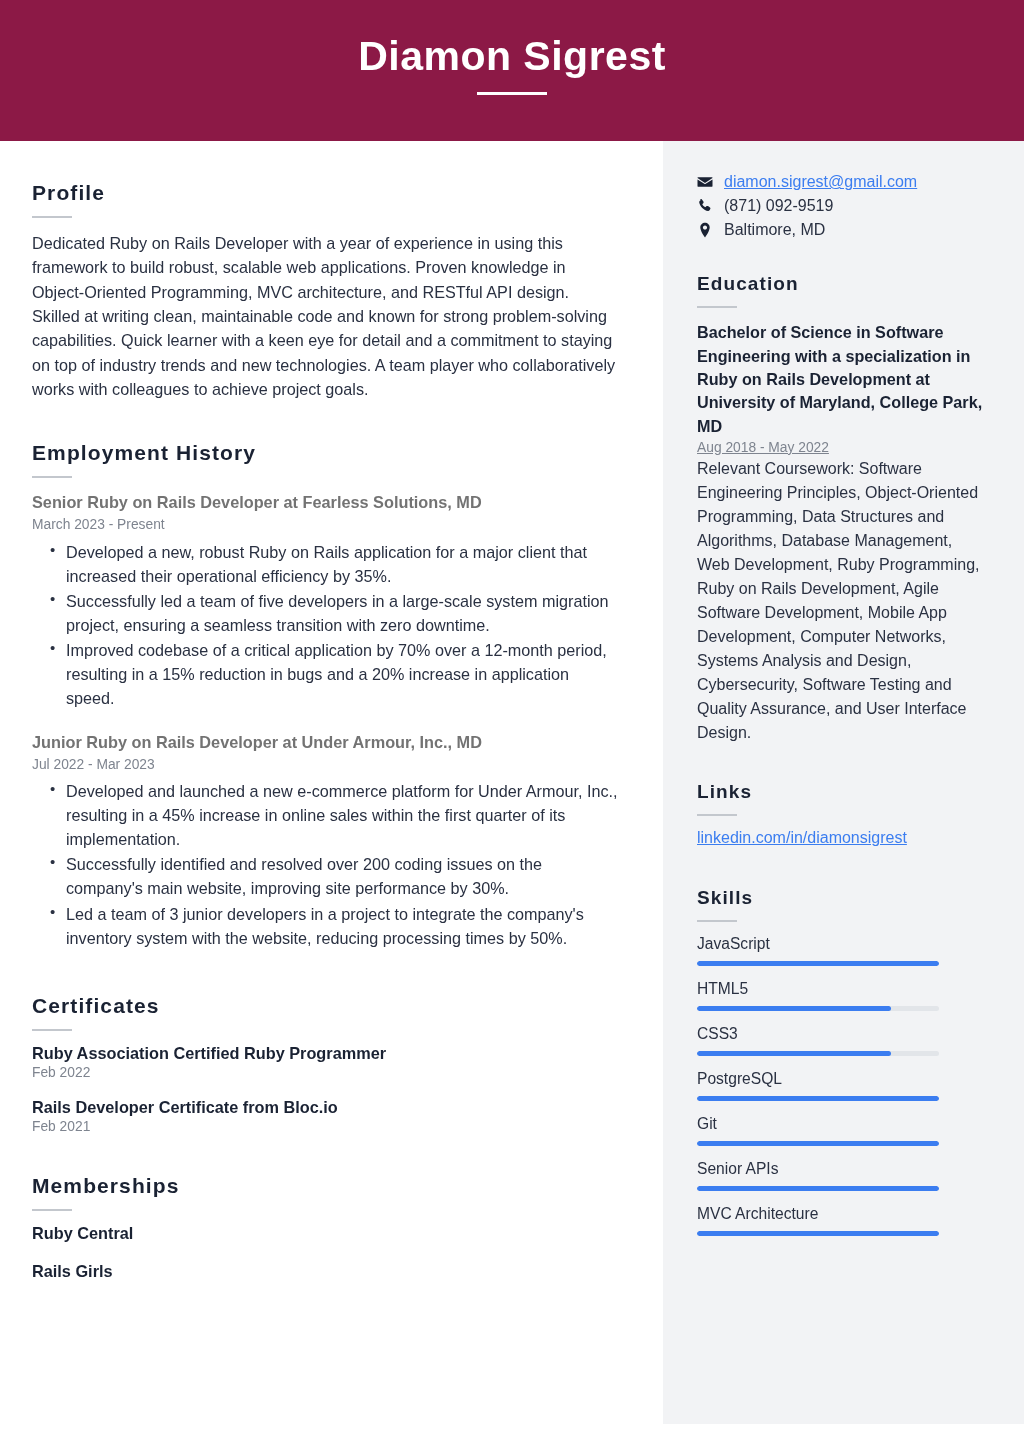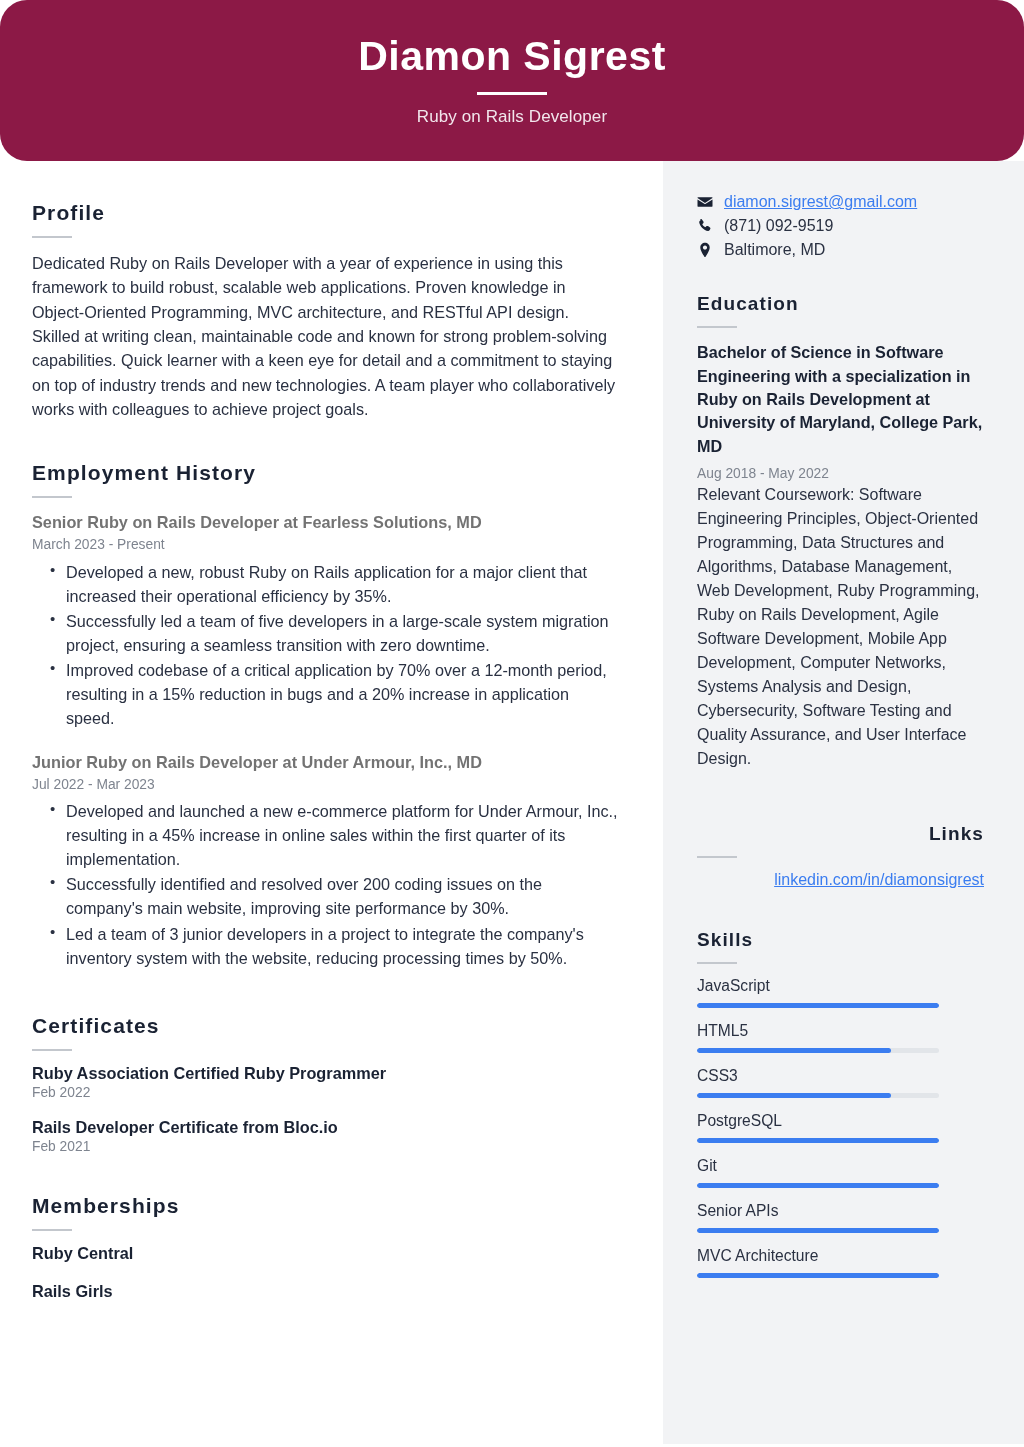--- a/index.html
+++ b/index.html
@@ -16,21 +16,20 @@
     min-height: 1447px;
     background: #ffffff;
     overflow: hidden;
   }
 
   
   .header {
     background: #8c1946;
     padding: 32px 0 34px 0;
     text-align: center;
-    border-radius: 27px;
   }
   .header-name {
     color: #ffffff;
     font-size: 41px;
     font-weight: bold;
     letter-spacing: 0.5px;
     line-height: 1.2;
   }
   .header-rule {
     width: 70px;
@@ -173,31 +172,32 @@
 
   .edu-degree {
     font-size: 16.2px;
     font-weight: bold;
     color: #1a2233;
     line-height: 1.44;
   }
   .edu-date {
     font-size: 13.8px;
     color: #7e848f;
-    margin-top: 8px;
+    margin-top: 2px;
+    text-decoration: underline;
   }
   .edu-desc {
     font-size: 16px;
     line-height: 1.50;
     color: #2a3142;
     margin-top: 2px;
   }
 
   .sec-education { margin-top: 0; }
-  .sec-links { margin-top: 52px; text-align: right; }
+  .sec-links { margin-top: 36px; }
   .sec-skills { margin-top: 40px; }
 
   .skill-item { margin-bottom: 14px; }
   .skill-label {
     font-size: 15.6px;
     color: #2a3142;
     margin-bottom: 8px;
   }
   .skill-track {
     width: 242px;
@@ -213,21 +213,20 @@
   }
 </style>
 </head>
 <body>
 
 <div class="page">
 
   <div class="header">
     <div class="header-name">Diamon Sigrest</div>
     <div class="header-rule"></div>
-    <div class="header-title">Ruby on Rails Developer</div>
   </div>
 
   <div class="body">
 
     <div class="col-main">
 
       <div class="section sec-profile">
         <div class="section-heading">Profile</div>
         <div class="section-rule"></div>
         <div class="profile-text">Dedicated Ruby on Rails Developer with a year of experience in using this framework to build robust, scalable web applications. Proven knowledge in Object-Oriented Programming, MVC architecture, and RESTful API design. Skilled at writing clean, maintainable code and known for strong problem-solving capabilities. Quick learner with a keen eye for detail and a commitment to staying on top of industry trends and new technologies. A team player who collaboratively works with colleagues to achieve project goals.</div>

